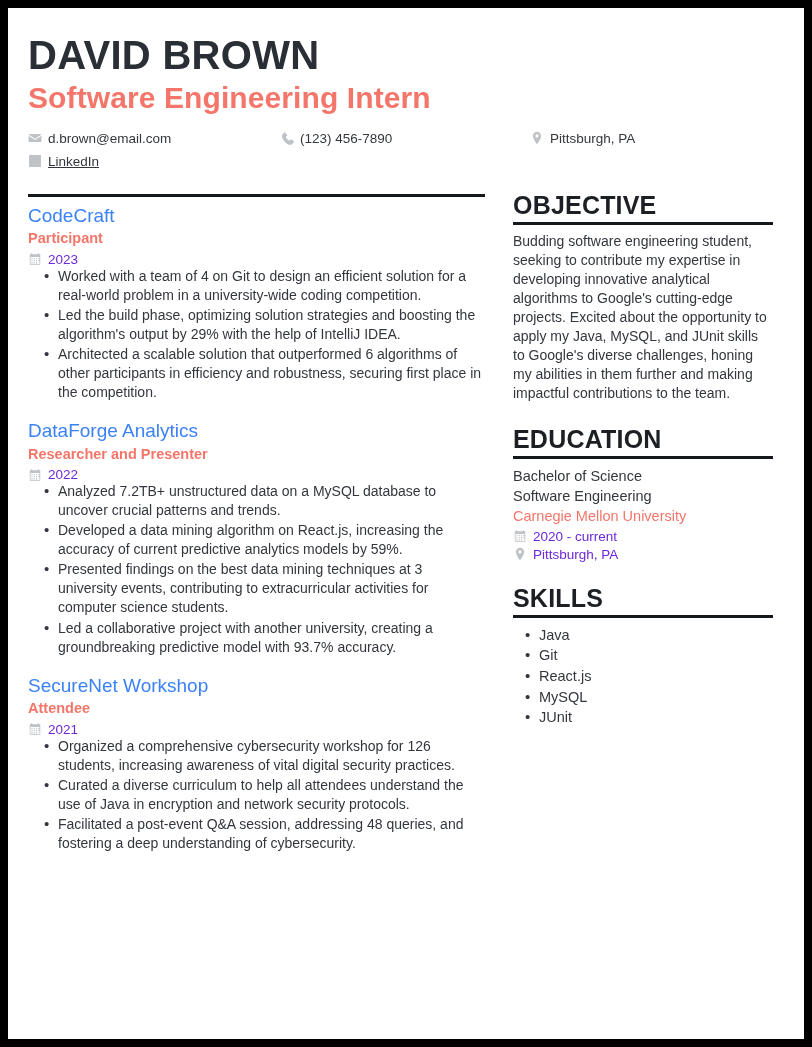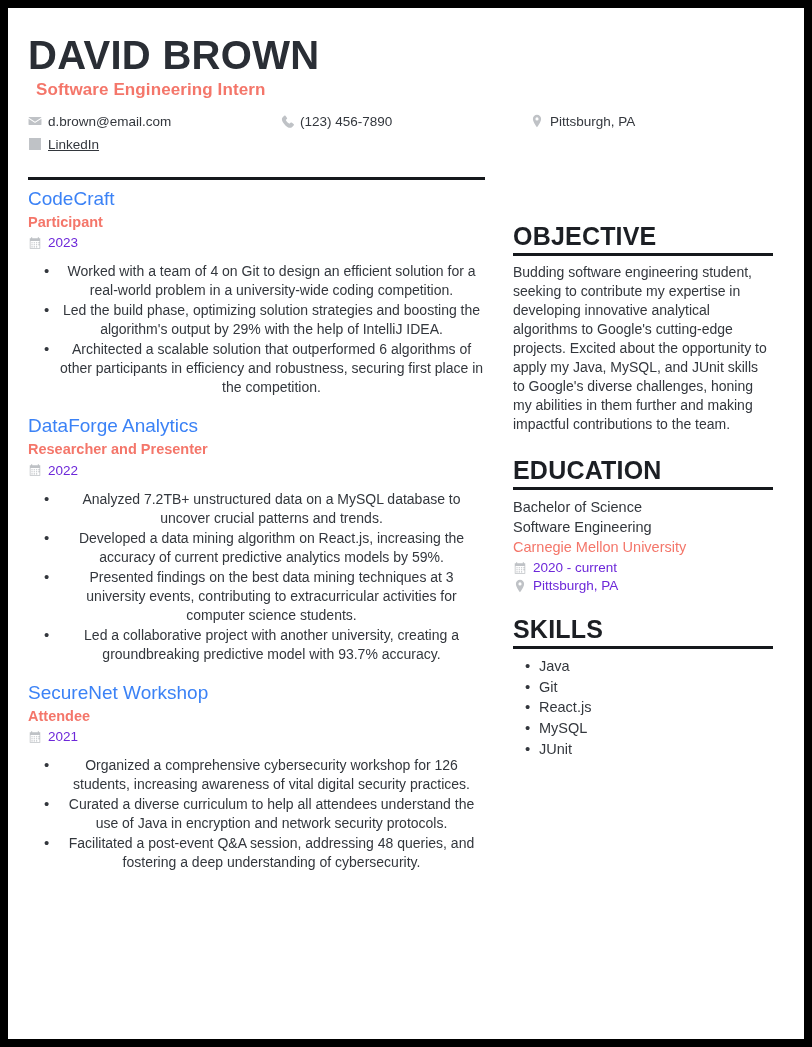--- a/index.html
+++ b/index.html
@@ -33,27 +33,26 @@
 
   #full-name {
     font-size: 40px;
     font-weight: bold;
     letter-spacing: 0.3px;
     color: #2a2e35;
     line-height: 1.08;
   }
 
   #job-title {
-    font-size: 17px;
+    font-size: 30px;
     font-weight: bold;
     color: #f4766a;
     line-height: 1.28;
     margin-top: 2px;
     letter-spacing: 0.1px;
-    margin-left: 8px;
   }
 
   #contact-block {
     margin-top: 9px;
     position: relative;
     font-size: 13.5px;
     color: #33373d;
   }
 
   .contact-row {
@@ -88,21 +87,21 @@
   .ico svg { display: block; width: 14px; height: 14px; fill: #bfc2c6; }
 
   
   #body-cols {
     display: flex;
     margin-top: 18px;
     align-items: flex-start;
   }
 
   #left-col  { width: 457px; flex: 0 0 457px; }
-  #right-col { width: 260px; flex: 0 0 260px; margin-left: 28px; margin-top: 48px; }
+  #right-col { width: 260px; flex: 0 0 260px; margin-left: 28px; }
 
   .section-title {
     font-size: 25px;
     font-weight: bold;
     letter-spacing: 0.2px;
     color: #1c1f24;
     line-height: 1.12;
   }
   .section-rule {
     border-bottom: 3px solid #15181c;
@@ -130,22 +129,21 @@
     display: flex;
     align-items: center;
     gap: 6px;
     font-size: 13.5px;
     color: #6d28d9;
     margin-top: 3px;
   }
 
   ul.bullets {
     list-style: none;
-    margin-top: 12px;
-    text-align: center;
+    margin-top: 0;
   }
   ul.bullets > li {
     position: relative;
     padding-left: 30px;
     font-size: 14px;
     line-height: 1.36;
     color: #33373d;
     margin-bottom: 1px;
   }
   ul.bullets > li::before {

